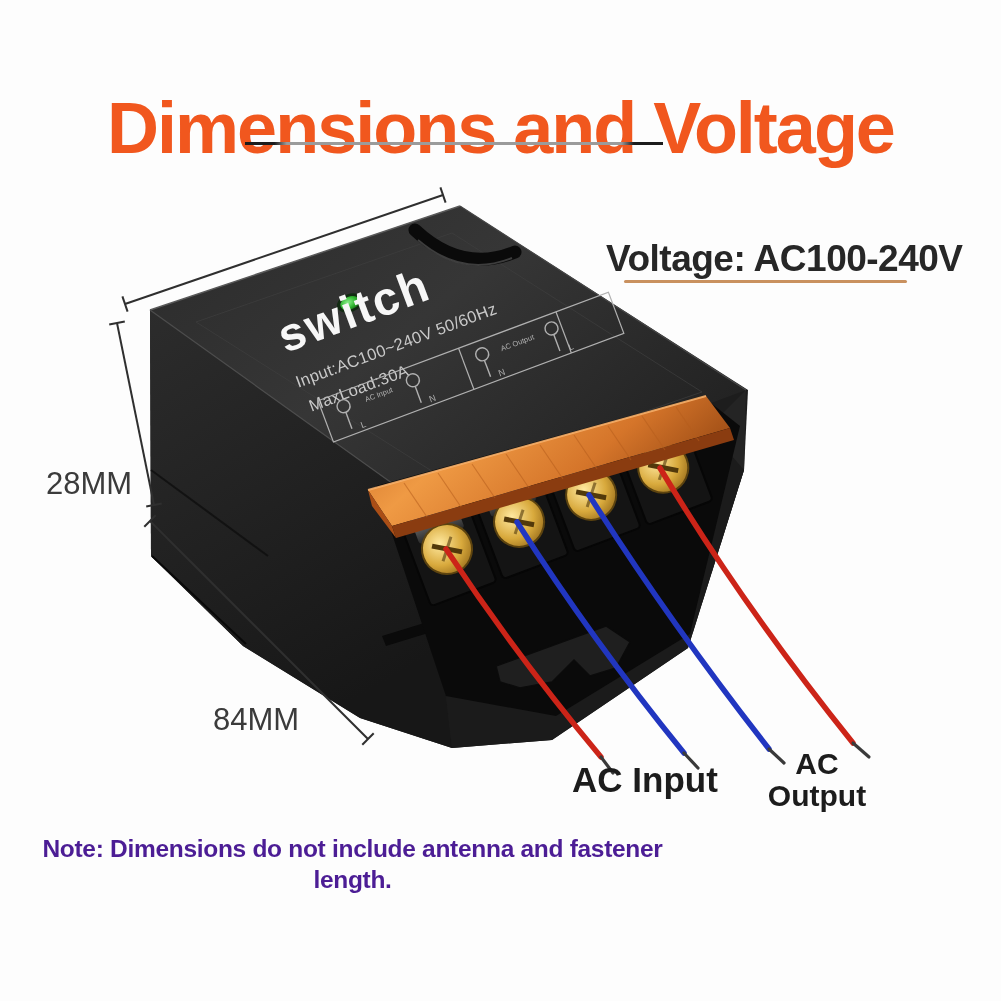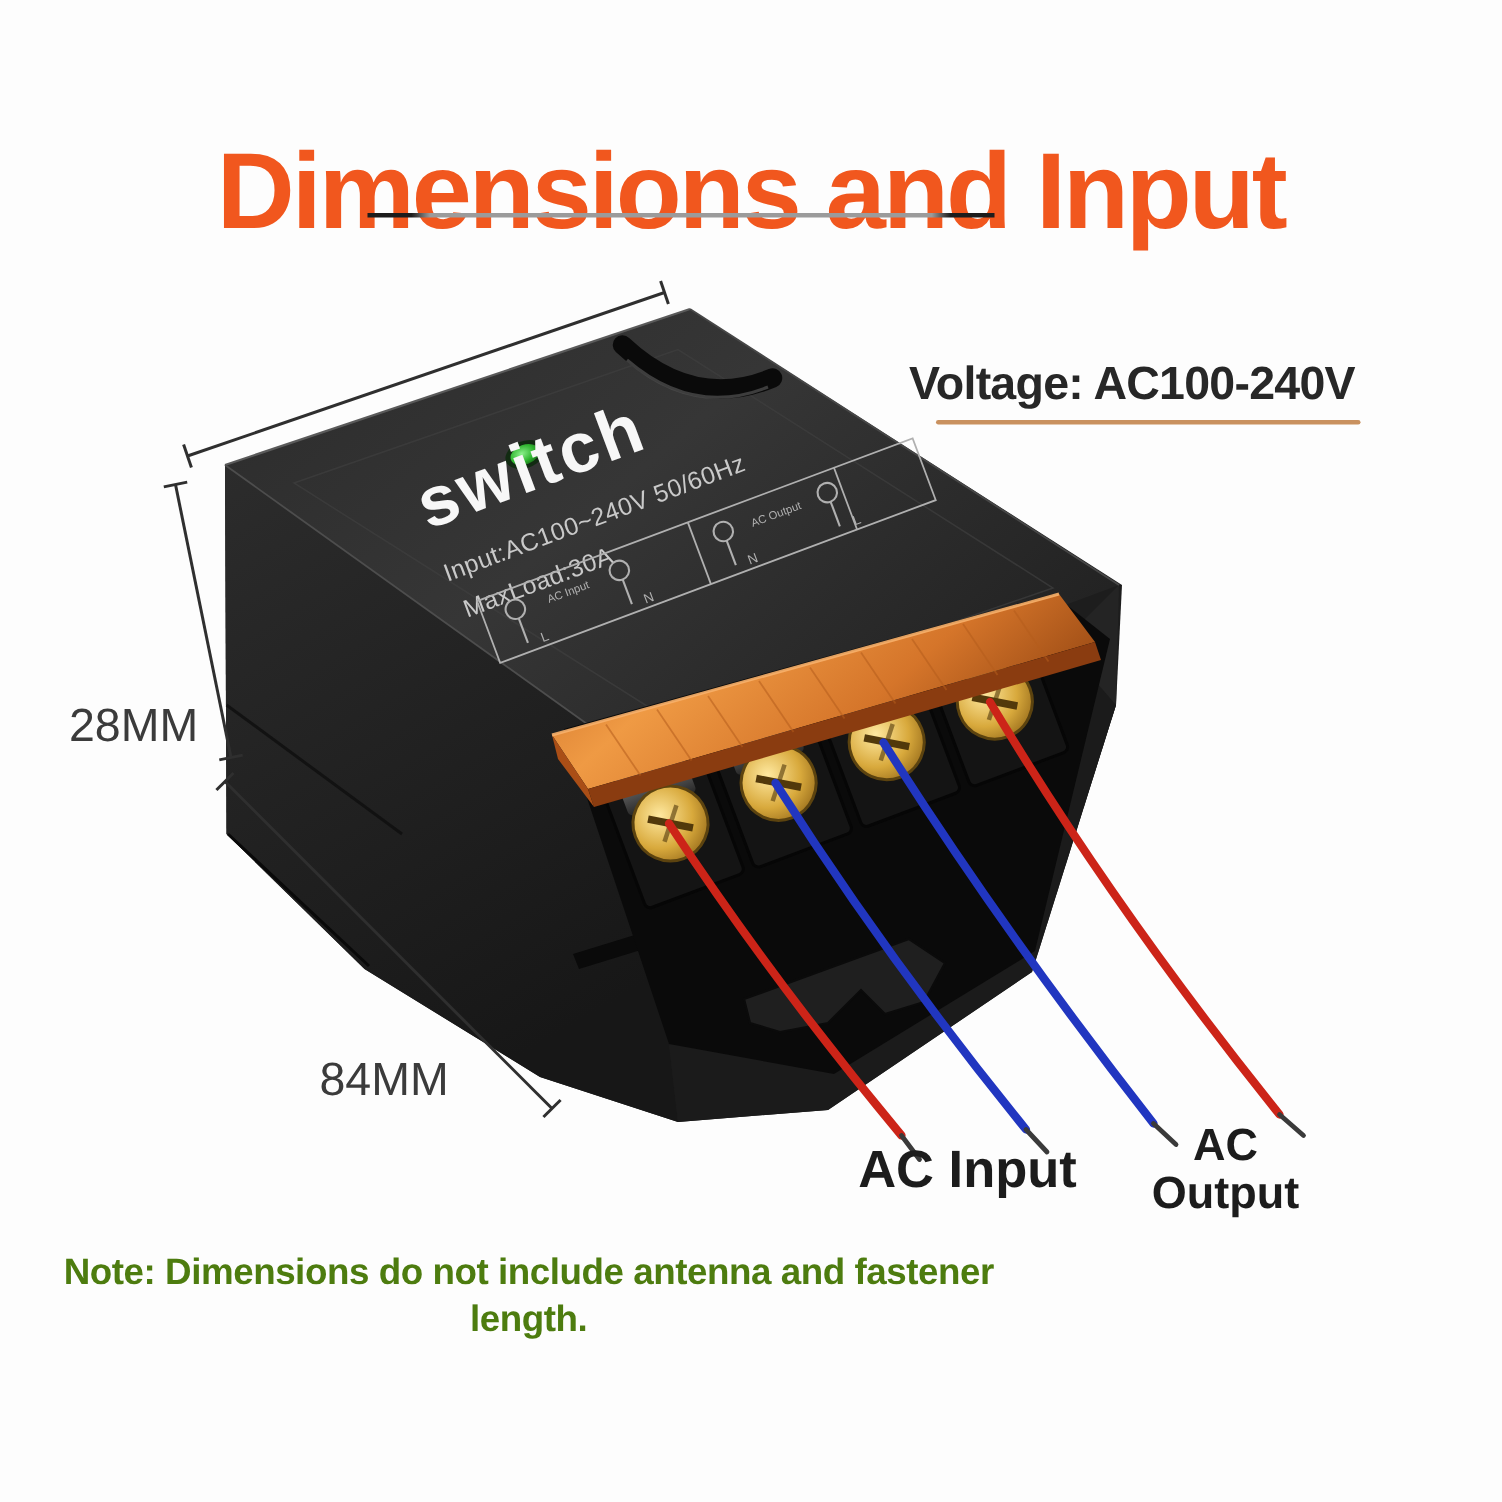--- a/index.html
+++ b/index.html
@@ -1,29 +1,29 @@
 <!DOCTYPE html>
 <html><head>
 <meta charset="utf-8">
 <style>
   html,body{margin:0;padding:0;}
   body{width:1001px;height:1001px;background:#fdfdfd;font-family:"Liberation Sans",sans-serif;overflow:hidden;}
   .canvas{position:relative;width:1001px;height:1001px;}
   .abs{position:absolute;}
   .page-title{top:44px;left:0;right:0;text-align:center;font-size:72px;font-weight:bold;letter-spacing:-2px;color:#f1571e;line-height:1;}
   .title-rule{top:142px;left:245px;width:418px;height:3px;background:linear-gradient(90deg,#1c1c1c 0%,#1c1c1c 7%,#9b9b9b 10%,#9b9b9b 90%,#1c1c1c 93%,#1c1c1c 100%);}
-  .voltage{top:238px;left:606px;font-size:31px;font-weight:bold;color:#272727;letter-spacing:-0.5px;}
+  .voltage{top:238px;left:606px;font-size:37px;font-weight:bold;color:#272727;letter-spacing:-0.5px;}
   .voltage-rule{top:280px;left:624px;width:283px;height:3px;background:#c9915f;border-radius:2px;}
   .dim-label{font-size:31px;color:#3b3b3b;letter-spacing:0;}
   .dim-28{top:466px;left:46px;text-align:center;}
   .dim-84{top:658px;left:213px;margin-top:44px;}
   .wire-label{font-weight:bold;color:#1c1c1c;text-align:center;}
   .ac-input{top:760px;left:560px;width:170px;font-size:35px;}
   .ac-output{top:748px;left:756px;width:122px;font-size:30px;line-height:1.05;}
-  .note{top:834px;left:30px;width:645px;text-align:center;font-size:24.5px;font-weight:bold;color:#4d7c0f;line-height:1.25;letter-spacing:-0.3px;}
+  .note{top:834px;left:30px;width:645px;text-align:center;font-size:24.5px;font-weight:bold;color:#4c1d95;line-height:1.25;letter-spacing:-0.3px;}
   svg.device{top:0;left:0;width:1001px;height:1001px;}
   svg text{font-family:"Liberation Sans",sans-serif;}
 </style>
 </head>
 <body>
 
 <div class="canvas">
 
   <svg class="device abs" viewBox="0 0 1001 1001">
     <defs>
@@ -197,21 +197,21 @@
       <path d="M601,757 L613,773" stroke="#3a3a3a" stroke-width="3.2"></path>
       <path d="M517,522 Q592,640 684,753" stroke-width="5.5" stroke="#2136c0"></path>
       <path d="M684,753 L698,768" stroke="#3a3a3a" stroke-width="3.2"></path>
       <path d="M589,495 Q668,620 769,749" stroke-width="5.5" stroke="#2136c0"></path>
       <path d="M769,749 L784,763" stroke="#3a3a3a" stroke-width="3.2"></path>
       <path d="M660,468 Q742,605 853,743" stroke-width="5.5" stroke="#cc2418"></path>
       <path d="M853,743 L869,757" stroke="#3a3a3a" stroke-width="3.2"></path>
     </g>
   </svg>
 
-  <h1 class="abs page-title">Dimensions and Input</h1>
+  <h1 class="abs page-title">Dimensions and Voltage</h1>
   <div class="abs title-rule"></div>
 
   <div class="abs voltage">Voltage: AC100-240V</div>
   <div class="abs voltage-rule"></div>
 
   <div class="abs dim-label dim-28">28MM</div>
   <div class="abs dim-label dim-84">84MM</div>
 
   <div class="abs wire-label ac-input">AC Input</div>
   <div class="abs wire-label ac-output">AC Output</div>

